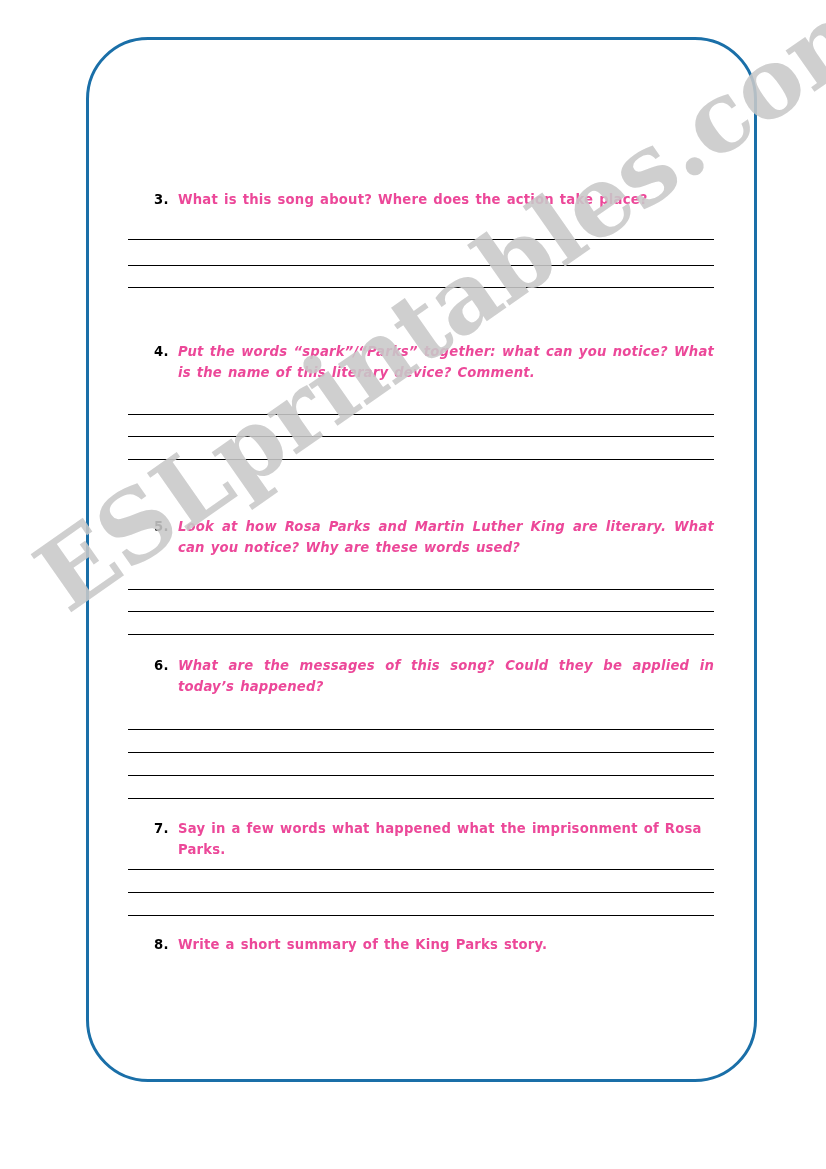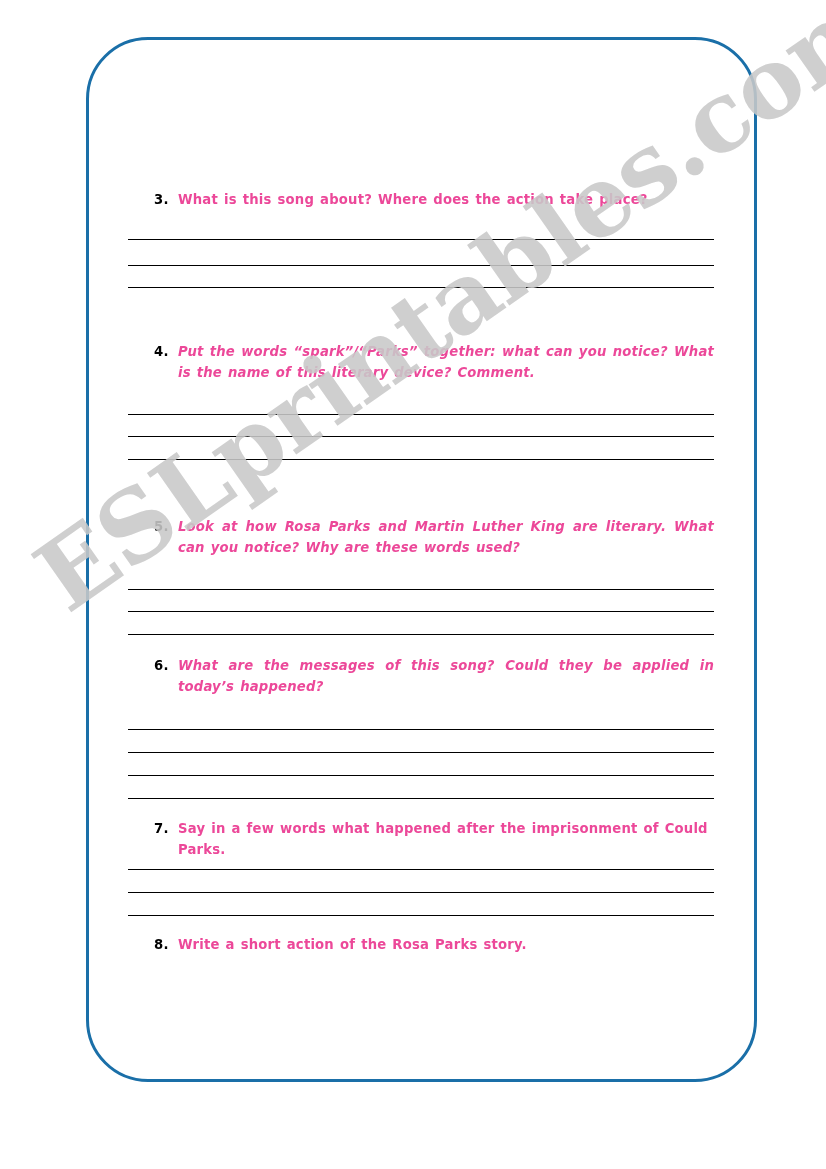--- a/index.html
+++ b/index.html
@@ -165,29 +165,29 @@
   <div class="lines" style="top:729px;">
     <div class="rule-line" style="margin-bottom:22px;"></div>
     <div class="rule-line" style="margin-bottom:22px;"></div>
     <div class="rule-line" style="margin-bottom:22px;"></div>
     <div class="rule-line"></div>
   </div>
 
   <div class="q-block" style="top:818px;">
     <div class="q-row">
       <span class="q-number">7.</span>
-      <span class="q-text">Say in a few words what happened after the imprisonment of Could Parks.</span>
+      <span class="q-text">Say in a few words what happened what the imprisonment of Rosa Parks.</span>
     </div>
   </div>
   <div class="lines" style="top:869px;">
     <div class="rule-line" style="margin-bottom:22px;"></div>
     <div class="rule-line" style="margin-bottom:22px;"></div>
     <div class="rule-line"></div>
   </div>
 
   <div class="q-block" style="top:934px;">
     <div class="q-row">
       <span class="q-number">8.</span>
-      <span class="q-text">Write a short action of the Rosa Parks story.</span>
+      <span class="q-text">Write a short summary of the King Parks story.</span>
     </div>
   </div>
 
 </div>
 
 </body></html>

